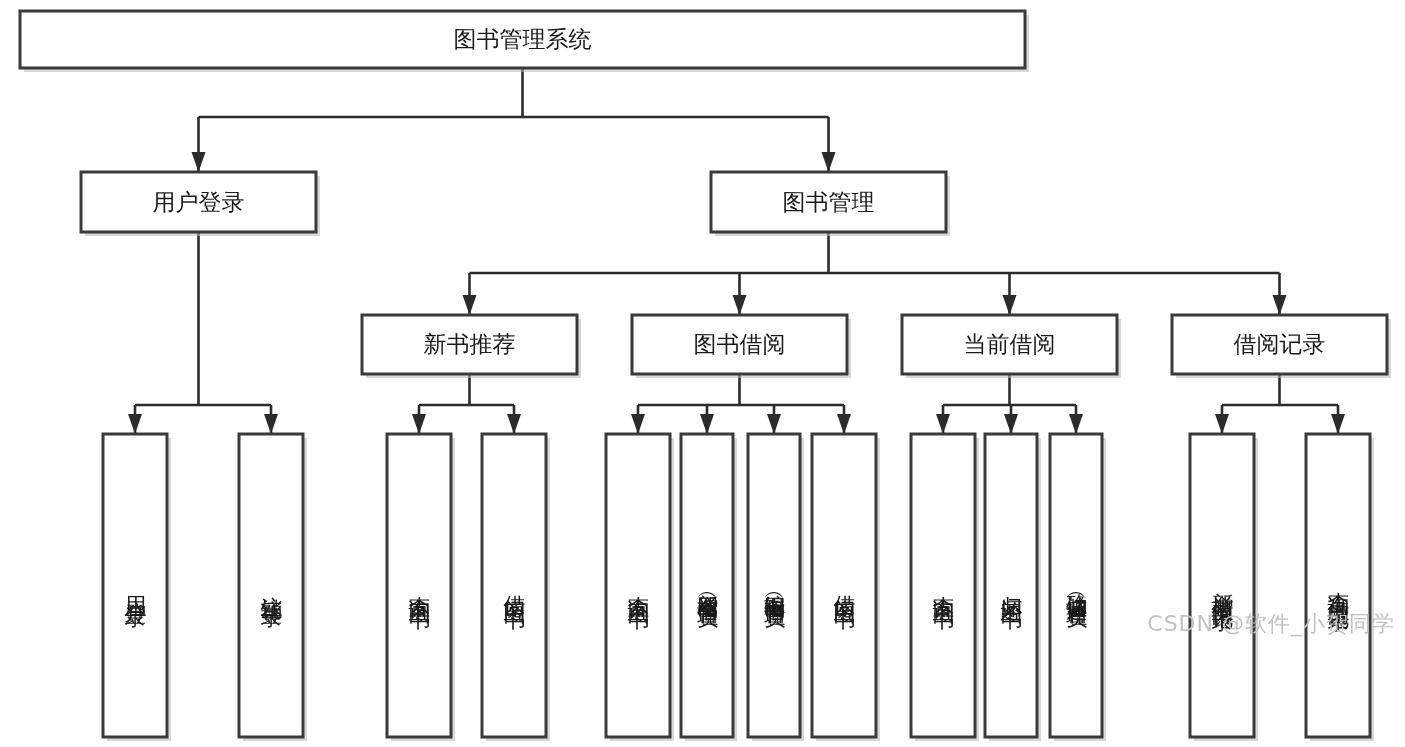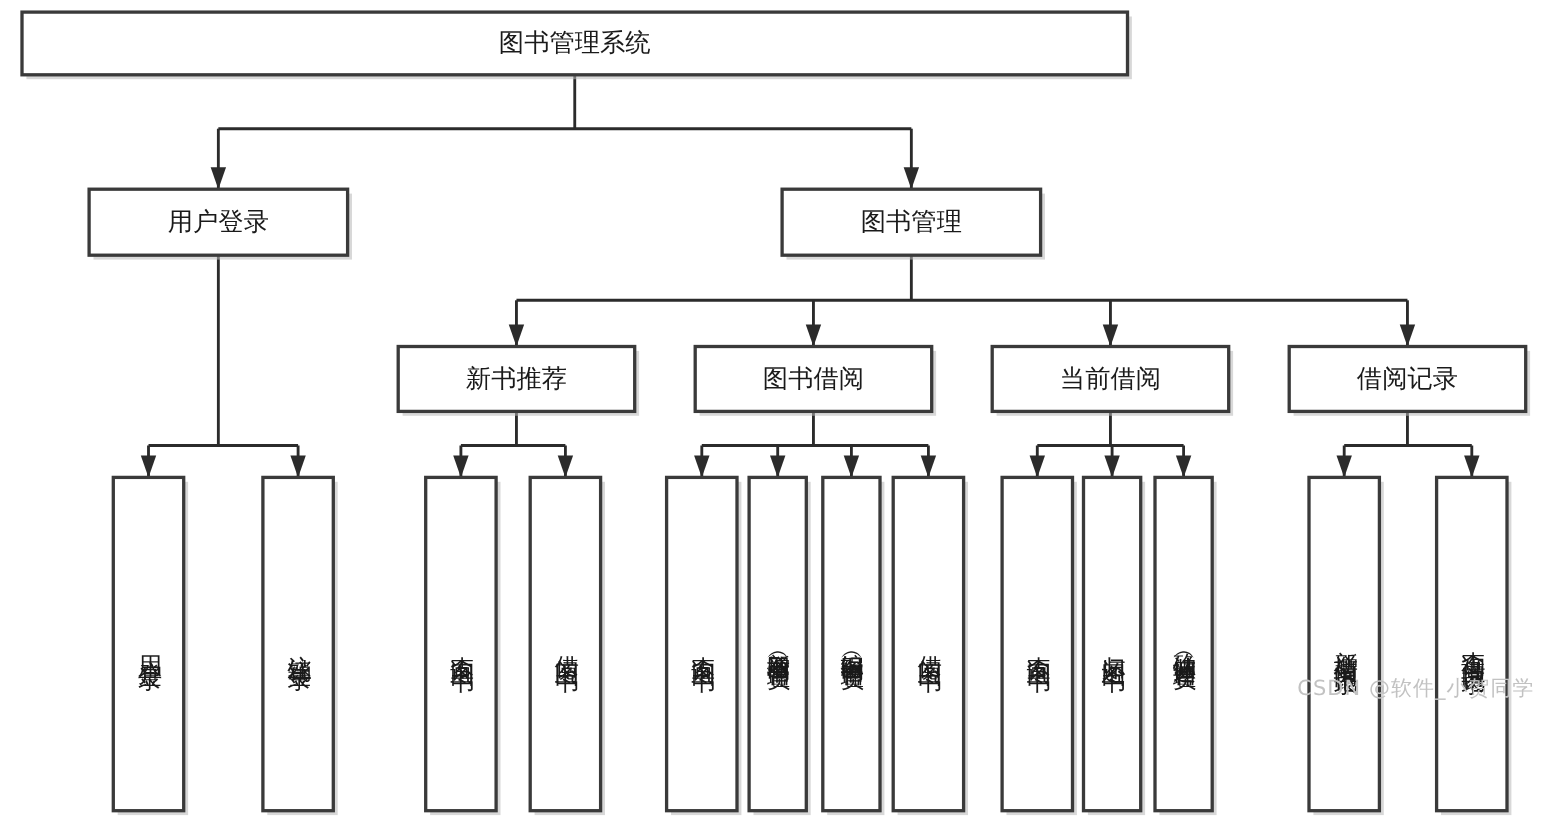--- a/index.html
+++ b/index.html
@@ -51,21 +51,21 @@
     letter-spacing:4px;
     color:#1a1a1a;
     white-space:nowrap;
     pointer-events:none;
   }
   .watermark{
     position:absolute;
     right:10px;
     bottom:6px;
     font-family:"DejaVu Sans","Liberation Sans",sans-serif;
-    font-size:19px;
+    font-size:22px;
     color:#c2c2c2;
     letter-spacing:1px;
     white-space:nowrap;
     user-select:none;
   }
 </style>
 </head>
 <body>
 
 <div id="diagram-root">

